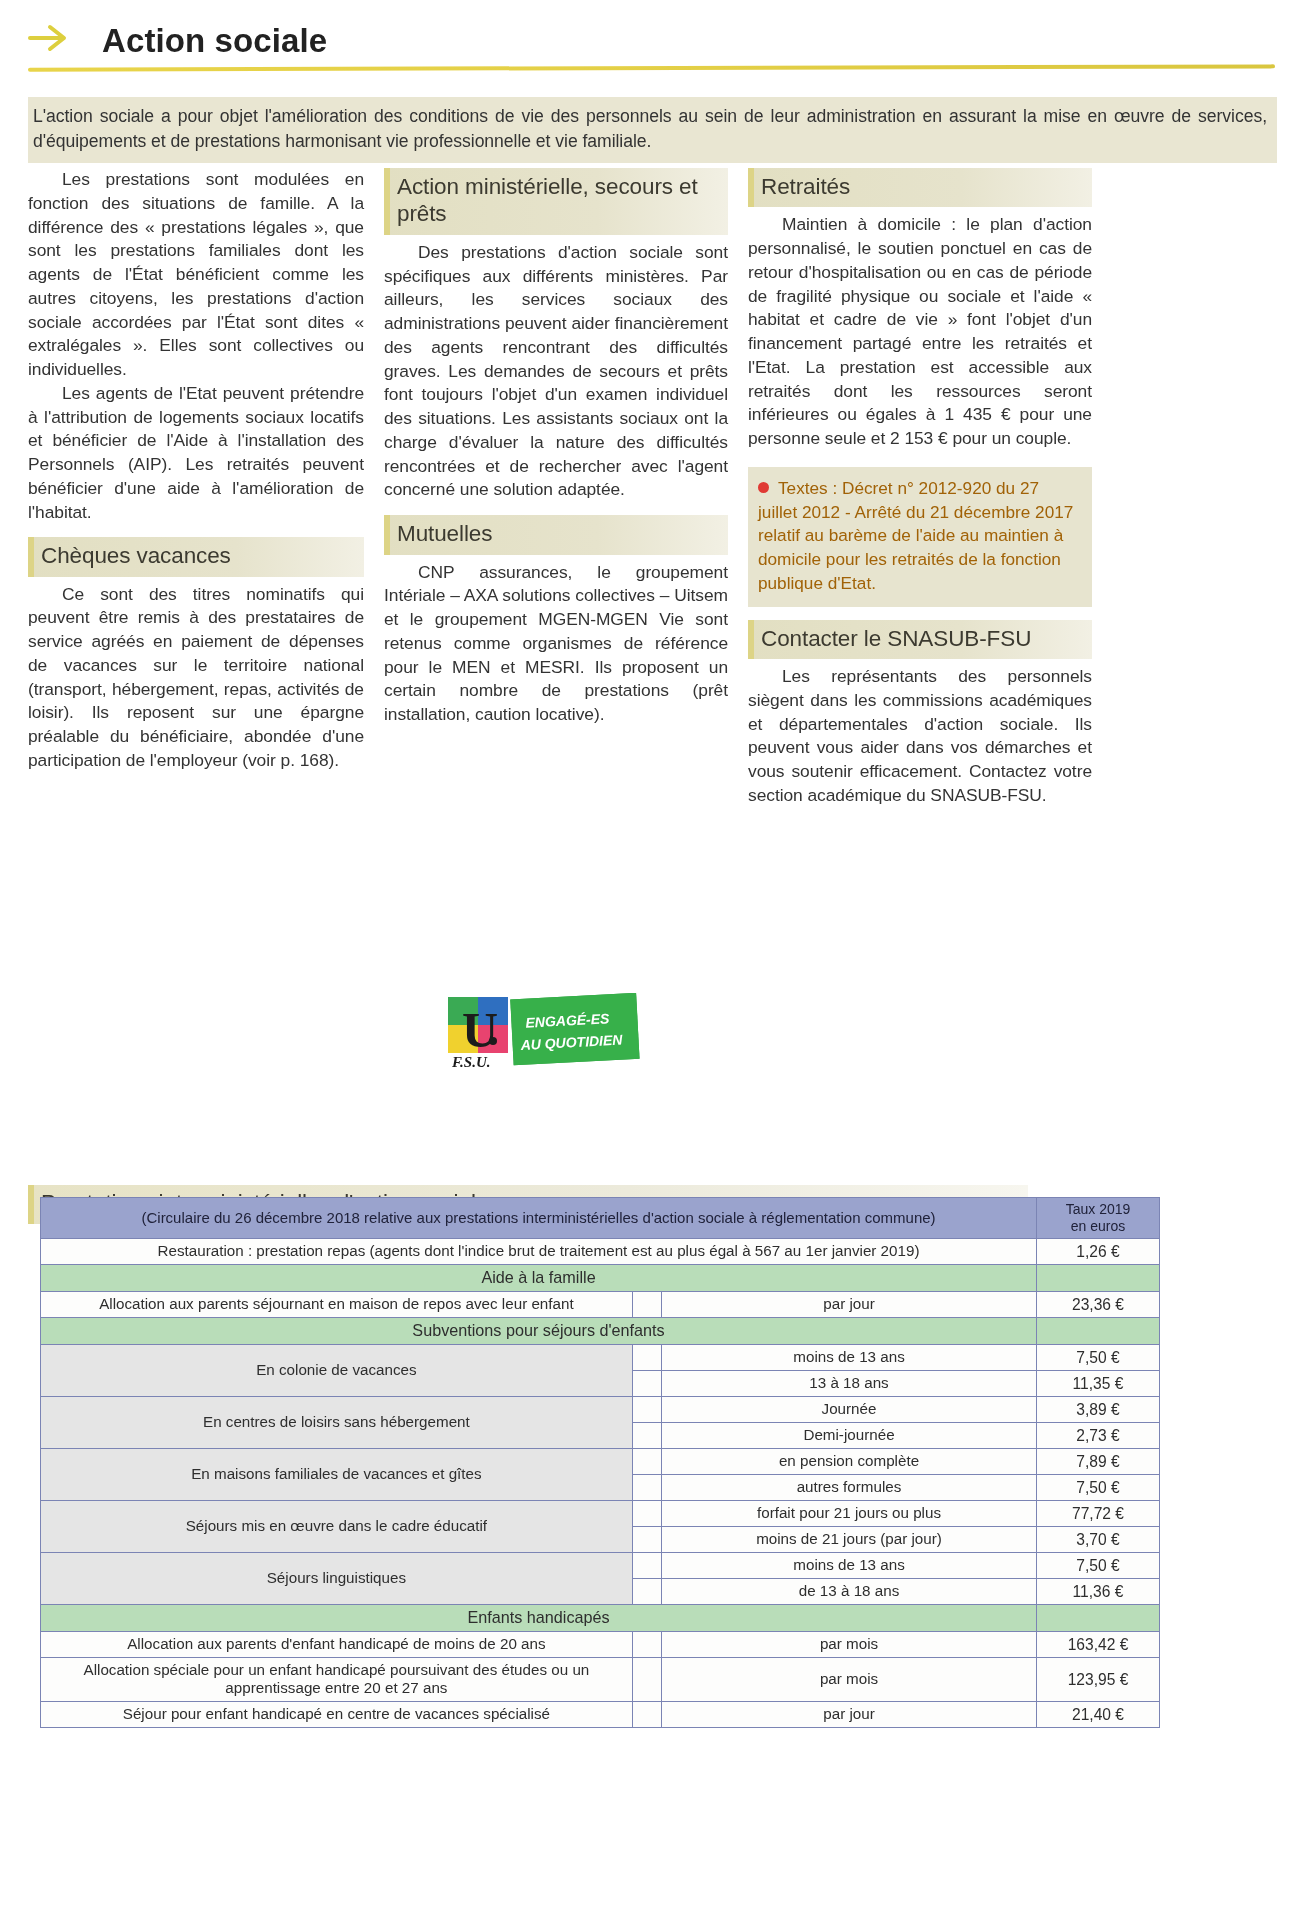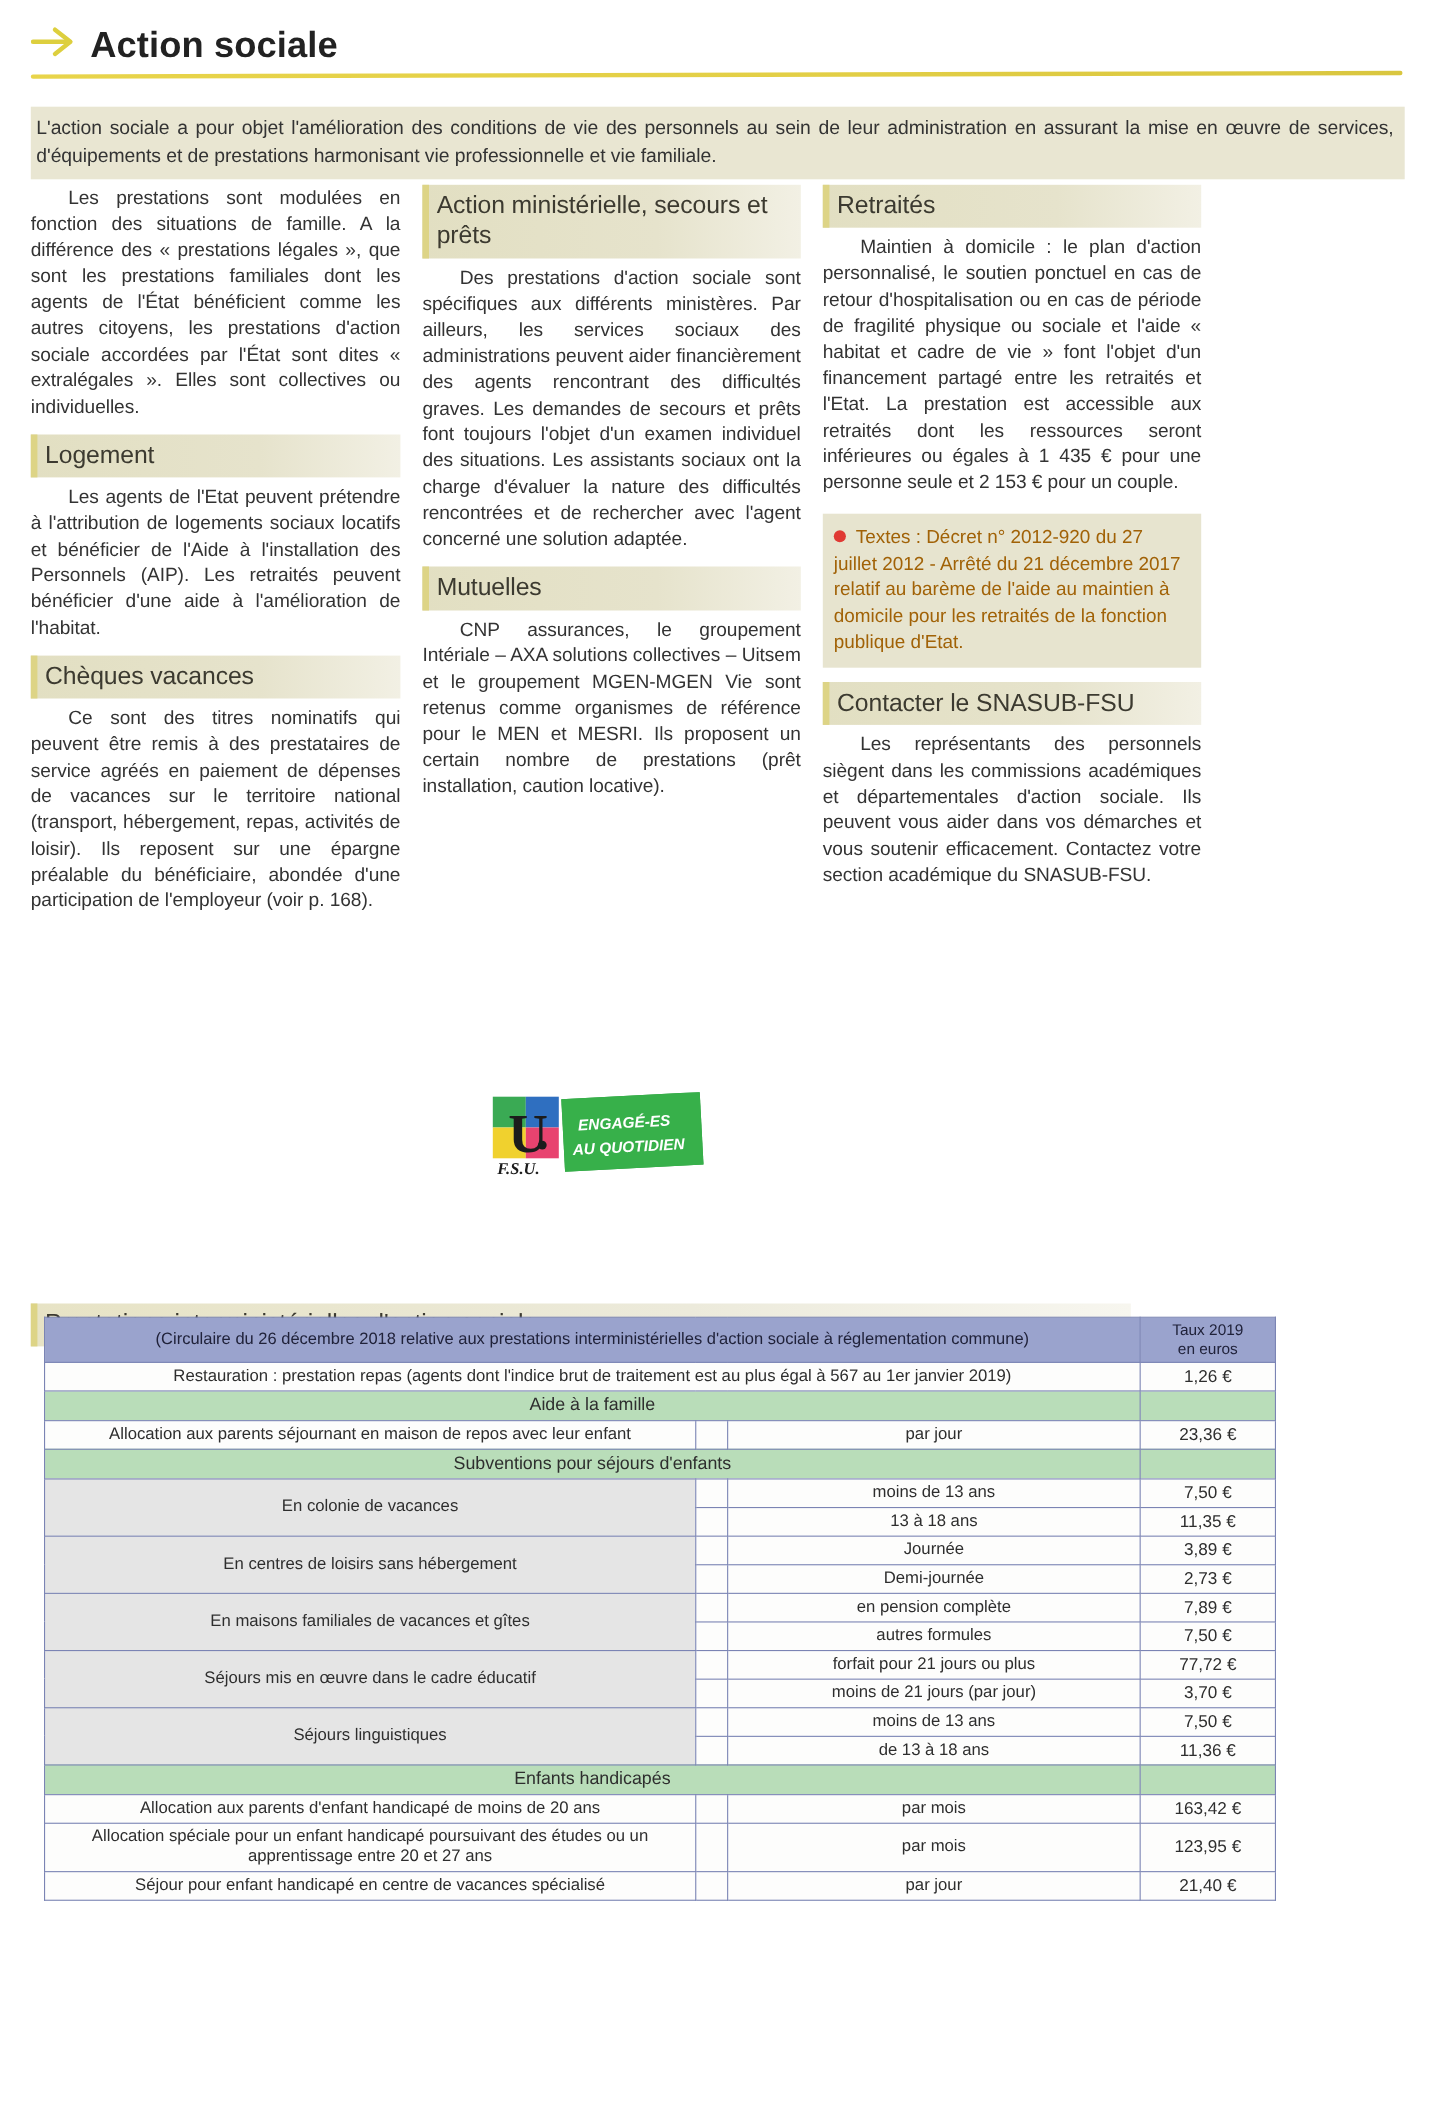--- a/index.html
+++ b/index.html
@@ -24,21 +24,21 @@
   }
 
   
   .masthead {
     position: absolute;
     left: 28px; top: 22px; right: 30px;
   }
   .masthead-row {
     display: flex;
     align-items: baseline;
-    gap: 10px;
+    gap: 30px;
   }
   .arrow-icon {
     width: 44px; height: 30px;
     position: relative;
     flex: 0 0 auto;
   }
   .arrow-icon svg { display: block; }
   .page-title {
     font-size: 33px;
     font-weight: bold;
@@ -212,21 +212,20 @@
     </div>
     <div class="masthead-rule"></div>
   </div>
 
   <div class="intro-band">L'action sociale a pour objet l'amélioration des conditions de vie des personnels au sein de leur administration en assurant la mise en œuvre de services, d'équipements et de prestations harmonisant vie professionnelle et vie familiale.</div>
 
   <div class="cols">
 
     <div class="col c1">
       <p class="body">Les prestations sont modulées en fonction des situations de famille. A la différence des « prestations légales », que sont les prestations familiales dont les agents de l'État bénéficient comme les autres citoyens, les prestations d'action sociale accordées par l'État sont dites « extralégales ». Elles sont collectives ou individuelles.</p>
-      <div class="sec-head">Logement</div>
       <p class="body">Les agents de l'Etat peuvent prétendre à l'attribution de logements sociaux locatifs et bénéficier de l'Aide à l'installation des Personnels (AIP). Les retraités peuvent bénéficier d'une aide à l'amélioration de l'habitat.</p>
       <div class="sec-head">Chèques vacances</div>
       <p class="body">Ce sont des titres nominatifs qui peuvent être remis à des prestataires de service agréés en paiement de dépenses de vacances sur le territoire national (transport, hébergement, repas, activités de loisir). Ils reposent sur une épargne préalable du bénéficiaire, abondée d'une participation de l'employeur (voir p. 168).</p>
     </div>
 
     <div class="col c2">
       <div class="sec-head first">Action ministérielle, secours et prêts</div>
       <p class="body">Des prestations d'action sociale sont spécifiques aux différents ministères. Par ailleurs, les services sociaux des administrations peuvent aider financièrement des agents rencontrant des difficultés graves. Les demandes de secours et prêts font toujours l'objet d'un examen individuel des situations. Les assistants sociaux ont la charge d'évaluer la nature des difficultés rencontrées et de rechercher avec l'agent concerné une solution adaptée.</p>
       <div class="sec-head">Mutuelles</div>
       <p class="body">CNP assurances, le groupement Intériale – AXA solutions collectives – Uitsem et le groupement MGEN-MGEN Vie sont retenus comme organismes de référence pour le MEN et MESRI. Ils proposent un certain nombre de prestations (prêt installation, caution locative).</p>

